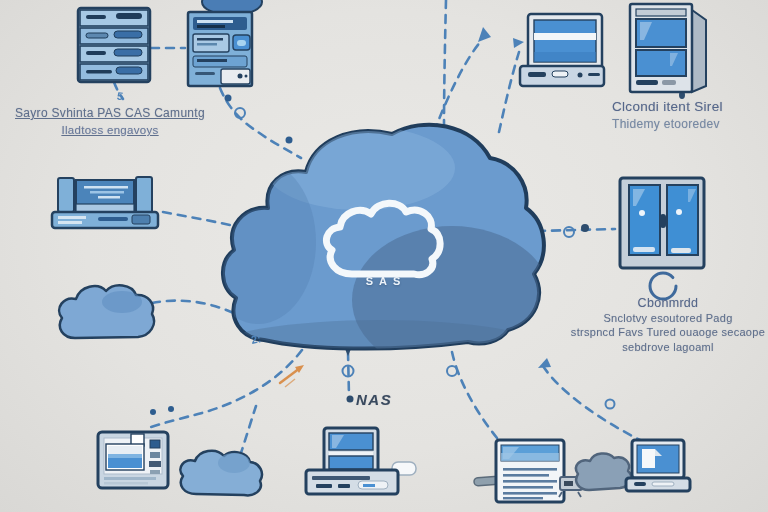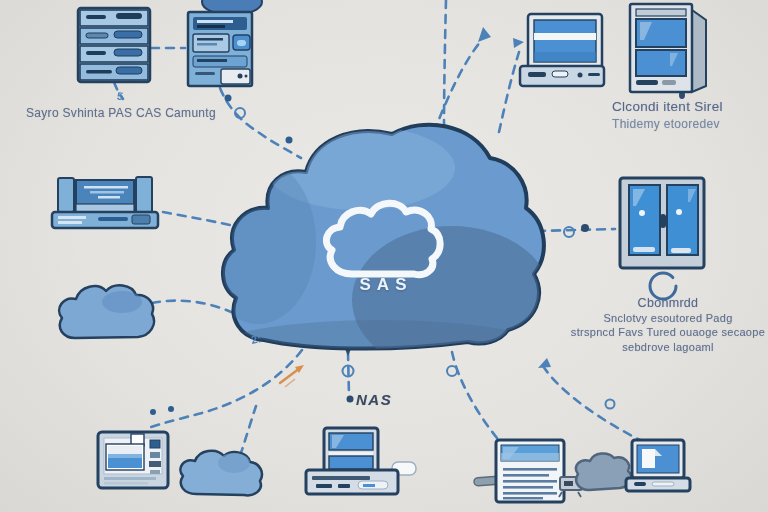--- a/index.html
+++ b/index.html
@@ -5,30 +5,30 @@
   html,body{margin:0;padding:0;background:#cfcecb;}
   #stage{
     position:relative;width:768px;height:512px;overflow:hidden;
     background:radial-gradient(ellipse at 50% 45%, #eae9e6 0%, #e4e3e0 55%, #d9d8d5 100%);
     font-family:"Liberation Sans", sans-serif;
   }
   #art{position:absolute;left:0;top:0;z-index:1;}
   .lbl{position:absolute;z-index:2;color:#5f6f8c;letter-spacing:.3px;
        text-shadow:0 0 1px rgba(95,111,140,.35);}
   .lbl.center{text-align:center;}
-  #lbl-top-left{left:15px;top:106px;width:212px;}
+  #lbl-top-left{left:4px;top:106px;width:212px;text-decoration:underline;}
   #lbl-top-left .l1{font-size:12px;}
   #lbl-top-left .l2{font-size:11.5px;margin-top:4px;color:#68789a;}
   #lbl-top-right{left:612px;top:99px;width:160px;}
   #lbl-top-right .l1{font-size:13.5px;color:#56678a;}
   #lbl-top-right .l2{font-size:12px;margin-top:3px;color:#7789a3;}
   #lbl-right-middle{left:566px;top:296px;width:204px;line-height:14.5px;}
   #lbl-right-middle .l1{font-size:12.5px;color:#56678a;}
   #lbl-right-middle .ln{font-size:11px;}
-  #lbl-sas{left:338px;top:275px;width:96px;font-size:17px;font-weight:600;
+  #lbl-sas{left:338px;top:275px;width:96px;font-size:11px;font-weight:600;
            letter-spacing:6px;color:#edf3f9;text-shadow:0 1px 2px rgba(30,55,85,.35);}
   #lbl-nas{left:356px;top:391px;font-size:15px;font-weight:bold;
            letter-spacing:1.5px;color:#3a4a5e;font-style:italic;}
   .tick{position:absolute;z-index:2;font-size:11px;color:#4d82b8;font-weight:bold;}
   #tick-left{left:117px;top:90px;transform:rotate(8deg);}
   #tick-cloud{left:251px;top:333px;transform:rotate(-12deg);}
 </style>
 </head>
 <body>
 
@@ -268,20 +268,21 @@
     <rect x="642" y="449" width="13" height="19" fill="#f6f8fa"></rect>
     <polygon points="655,449 655,456 662,456" fill="#dde6ee"></polygon>
     <rect x="626" y="478" width="64" height="13" rx="3" fill="#d4dde6" stroke="#24415f" stroke-width="3"></rect>
     <rect x="634" y="482" width="12" height="4" rx="2" fill="#24415f"></rect>
     <rect x="652" y="482" width="22" height="4" rx="2" fill="#eef2f6" stroke="#9fb0c0" stroke-width="1"></rect>
   </g>
 </svg>
 
 <div class="lbl center" id="lbl-top-left">
   <div class="l1">Sayro Svhinta PAS CAS Camuntg</div>
+  <div class="l2">Iladtoss engavoys</div>
 </div>
 
 <div class="lbl" id="lbl-top-right">
   <div class="l1">Clcondi itent Sirel</div>
   <div class="l2">Thidemy etooredev</div>
 </div>
 
 <div class="lbl center" id="lbl-right-middle">
   <div class="l1">Cbonmrdd</div>
   <div class="ln">Snclotvy esoutored Padg</div>

